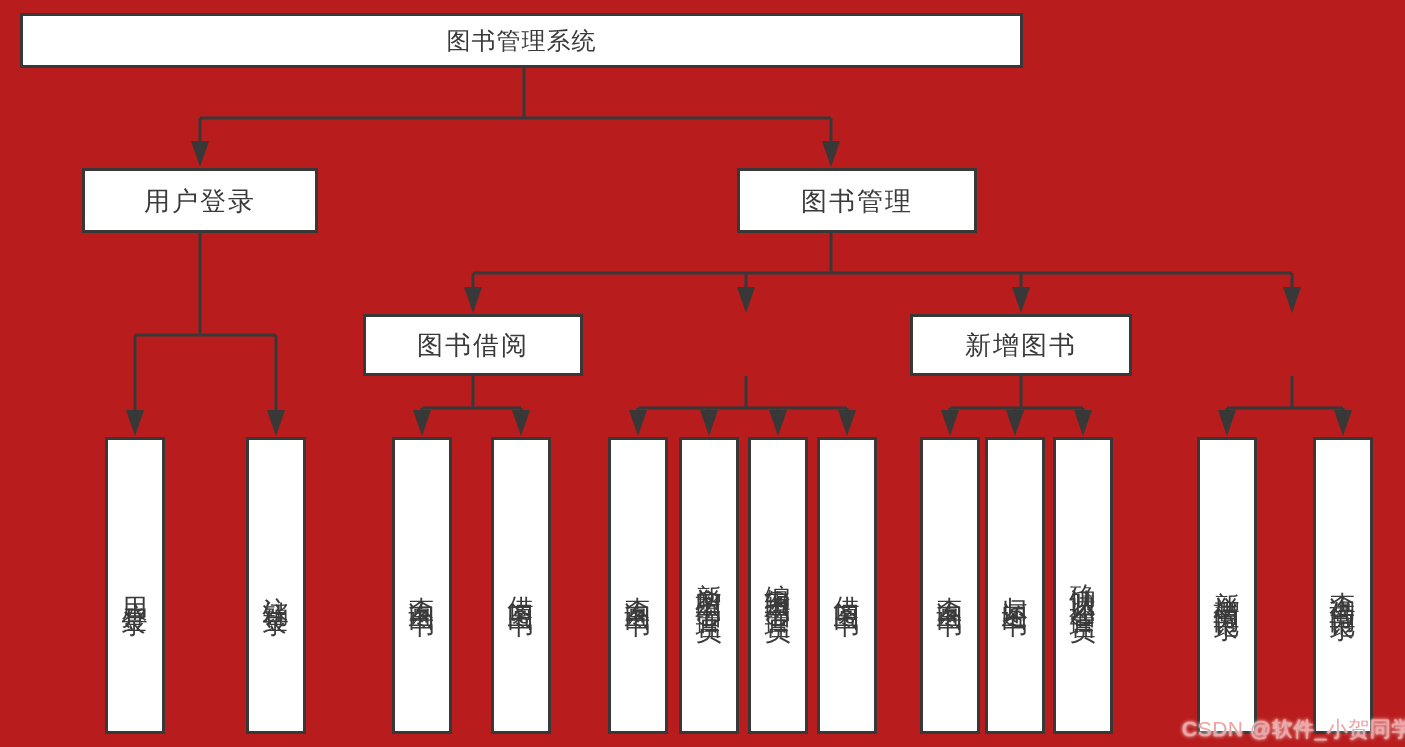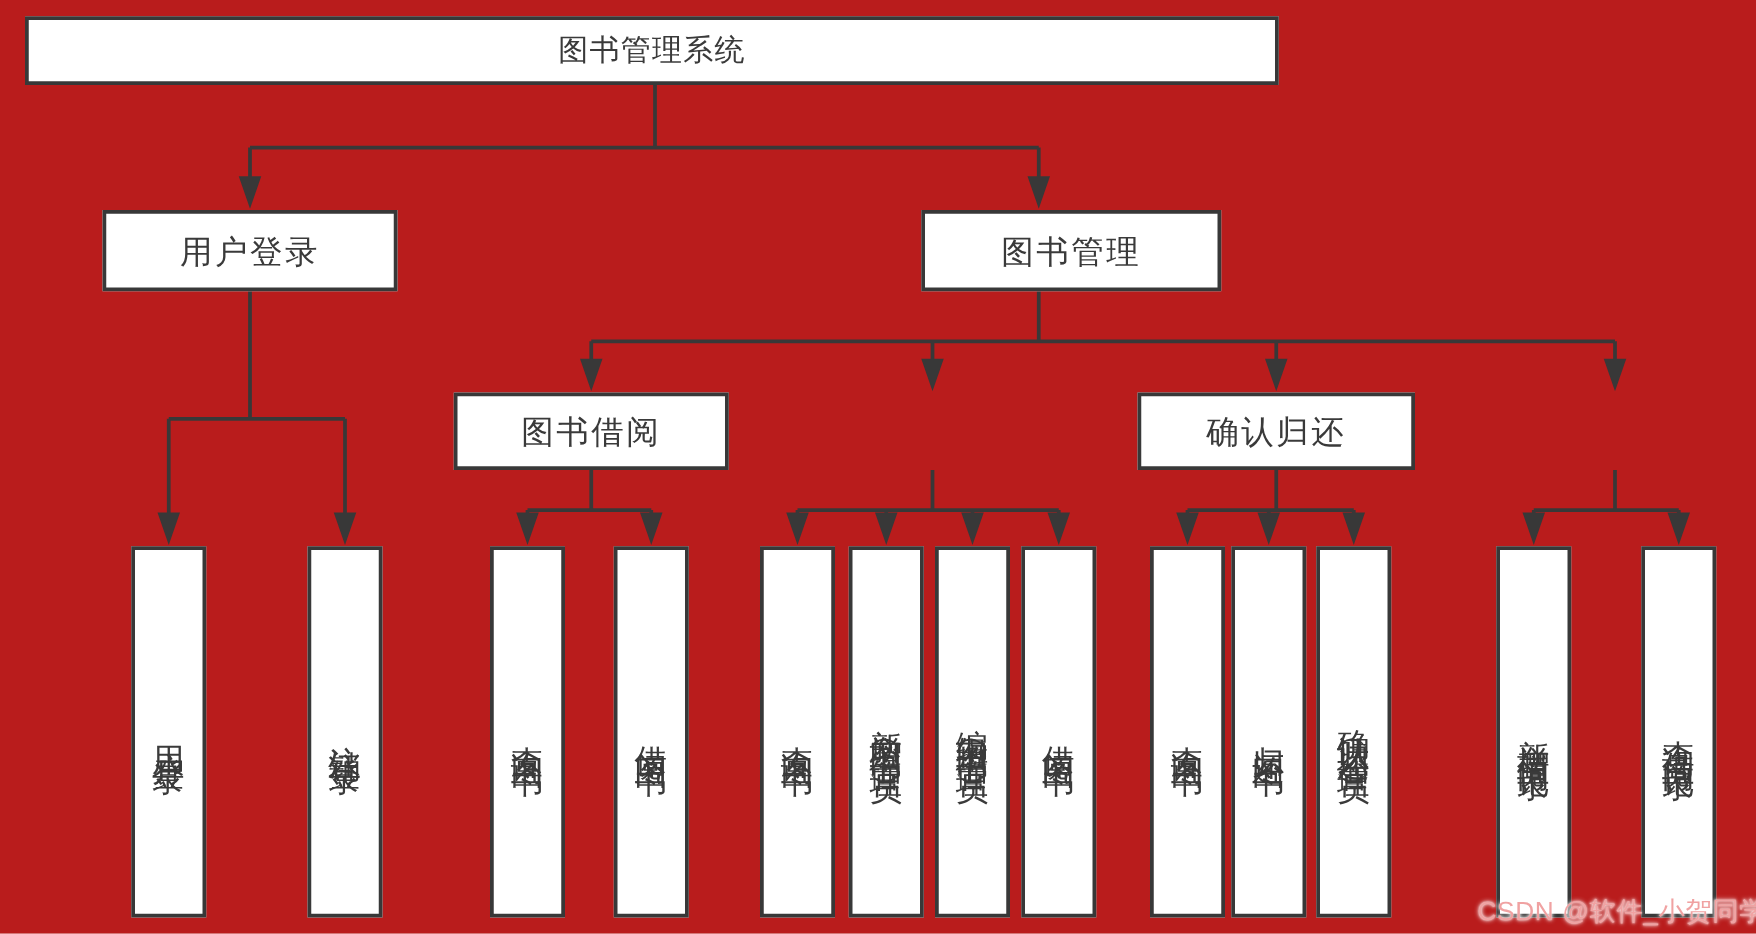--- a/index.html
+++ b/index.html
@@ -101,21 +101,21 @@
       <polygon points="1334,410 1352,410 1343,436"></polygon>
     </g>
   </svg>
 
   <div class="hbox root" style="left:20px; top:13px; width:1003px; height:55px;">图书管理系统</div>
 
   <div class="hbox" style="left:82px; top:168px; width:236px; height:65px;">用户登录</div>
   <div class="hbox" style="left:737px; top:168px; width:240px; height:65px;">图书管理</div>
 
   <div class="hbox" style="left:363px; top:314px; width:220px; height:62px;">图书借阅</div>
-  <div class="hbox" style="left:910px; top:314px; width:222px; height:62px;">确认归还</div>
+  <div class="hbox" style="left:910px; top:314px; width:222px; height:62px;">新增图书</div>
 
   <div class="vbox" style="left:105px;">
     <span class="vtext">用户登录</span>
   </div>
   <div class="vbox" style="left:246px;">
     <span class="vtext">注销登录</span>
   </div>
   <div class="vbox" style="left:392px;">
     <span class="vtext">查询图书</span>
   </div>

